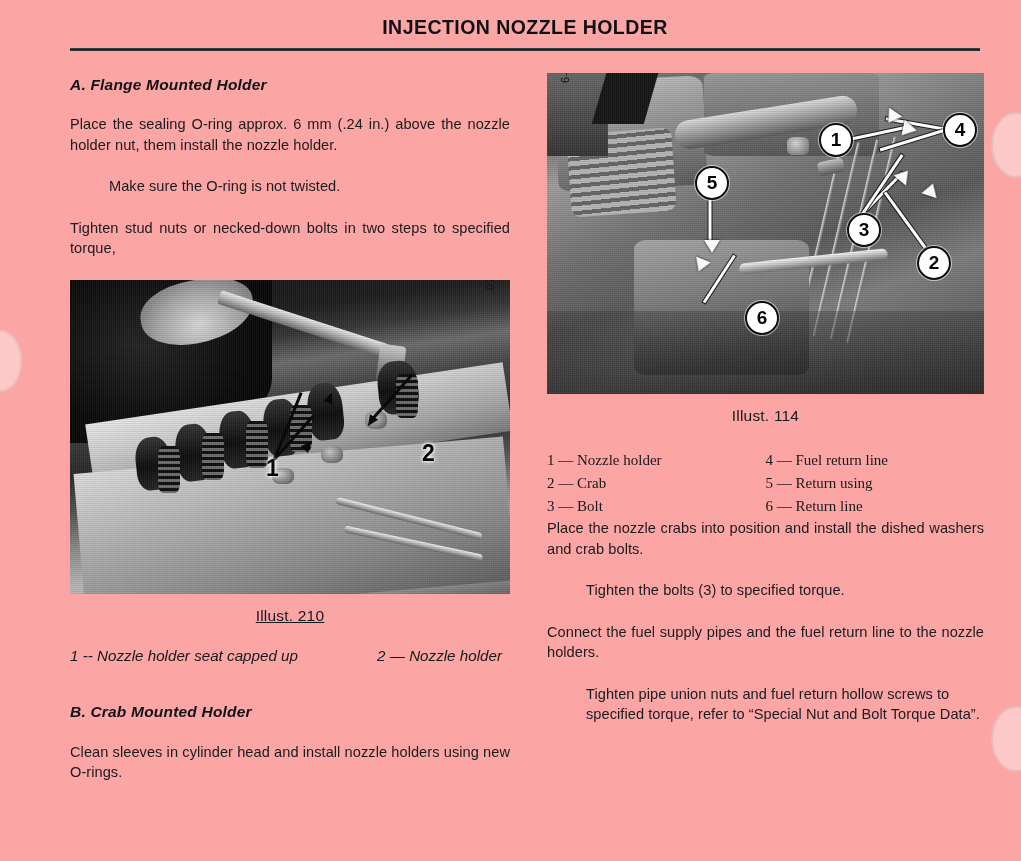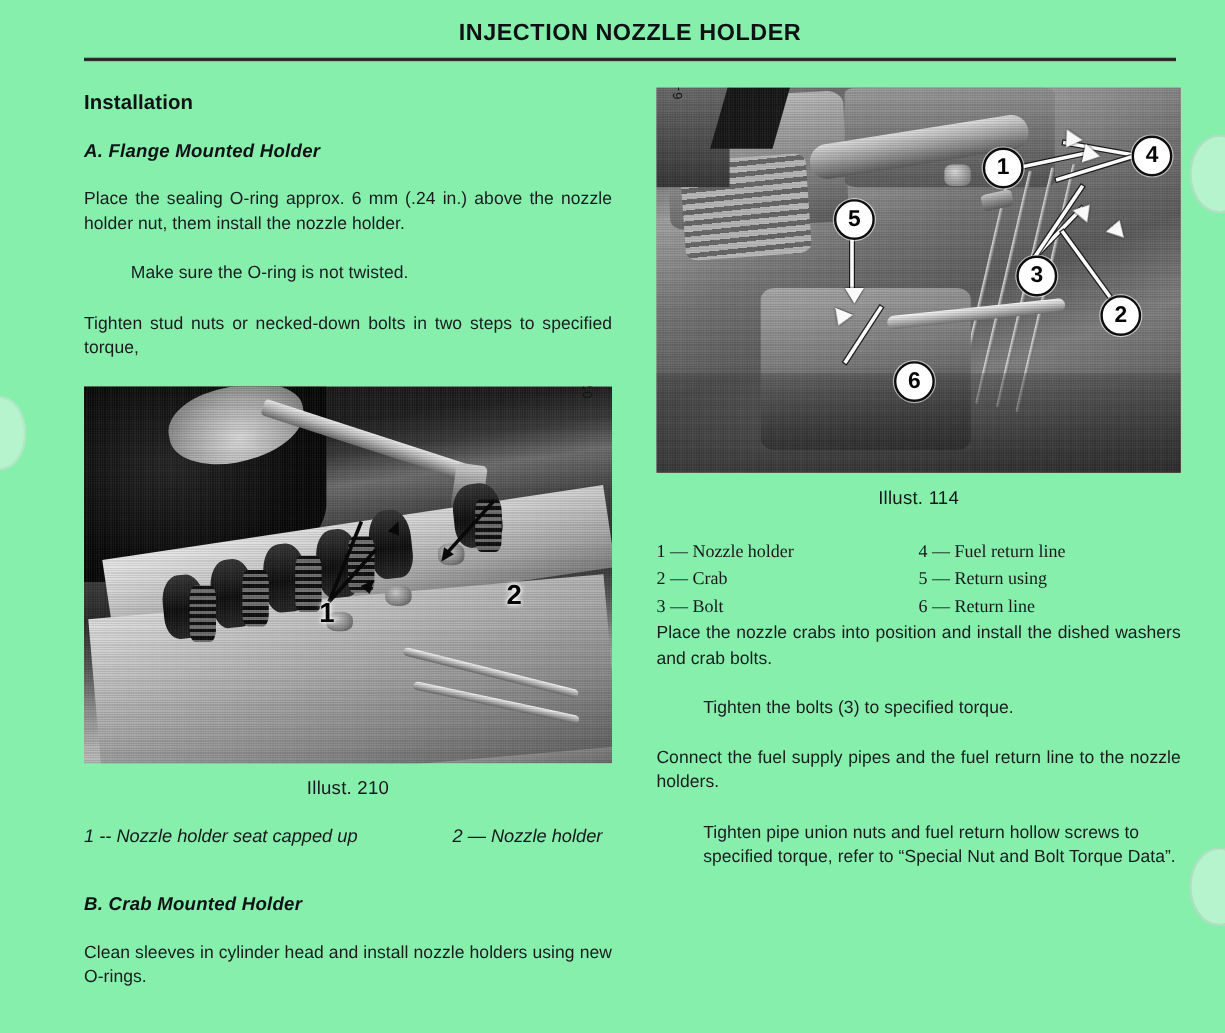--- a/index.html
+++ b/index.html
@@ -15,21 +15,21 @@
     overflow: hidden;
     font-family: "Liberation Sans", sans-serif;
     color: #16171a;
     -webkit-font-smoothing: antialiased;
   }
 
   
   .page {
     position: absolute;
     inset: 0;
-    background: #86efac;
+    background: #fca5a5;
   }
   .page-grain {
     position: absolute;
     inset: 0;
     pointer-events: none;
     opacity: .55;
     background:
       radial-gradient(circle at 12% 22%, rgba(0,0,0,.013) 0 1px, transparent 1px),
       radial-gradient(circle at 63% 71%, rgba(0,0,0,.012) 0 1px, transparent 1px),
       radial-gradient(circle at 31% 88%, rgba(0,0,0,.010) 0 1px, transparent 1px),
@@ -324,21 +324,20 @@
   <div class="ring-artifact ring-b"></div>
   <div class="ring-artifact ring-c"></div>
 
   <div class="page-header">
     <div class="page-title">INJECTION NOZZLE HOLDER</div>
     <div class="header-rule"></div>
   </div>
 
   <div class="col-left">
 
-    <h2 class="section-head">Installation</h2>
 
     <h3 class="sub-head">A.  Flange Mounted Holder</h3>
 
     <p class="body-text">Place the sealing O-ring approx. 6 mm (.24 in.) above the nozzle holder nut, them install the nozzle holder.</p>
 
     <p class="body-text nojust">Make sure the O-ring is not twisted.</p>
 
     <p class="body-text">Tighten stud nuts or necked-down bolts in two steps to specified torque,</p>
 
     <div class="photo" style="width:440px;height:314px;margin-top:4px;">
@@ -376,21 +375,21 @@
       <div class="arrowhead" style="left:255px;top:112px;border-width:0 5px 11px 5px;border-color:transparent transparent #101010 transparent;transform:rotate(22deg);"></div>
       <div class="shape" style="left:196px;top:175px;font-size:23px;font-weight:bold;color:#0c0c0c;z-index:31;text-shadow:0 0 3px #fff,0 0 5px #fff;">1</div>
 
       <div class="leader-dark" style="left:300px;top:140px;width:62px;transform:rotate(-48deg);"></div>
       <div class="arrowhead" style="left:296px;top:136px;border-width:0 5px 11px 5px;border-color:transparent transparent #101010 transparent;transform:rotate(215deg);"></div>
       <div class="shape" style="left:352px;top:160px;font-size:23px;font-weight:bold;color:#0c0c0c;z-index:31;text-shadow:0 0 3px #fff,0 0 5px #fff;">2</div>
 
       <div class="photo-code" style="left:414px;top:10px;">0782.</div>
     </div>
 
-    <div class="illust-caption" style="margin-top:13px;">Illust. 210</div>
+    <div class="illust-caption" style="margin-top:13px;text-decoration:underline;">Illust. 210</div>
 
     <div class="legend-inline" style="margin-top:22px;font-style:italic;">
       <span>
         <span>1</span>
         <span>--</span>
         <span>Nozzle holder seat capped up</span>
       </span>
       <span>
         <span>2</span>
         <span>—</span>

